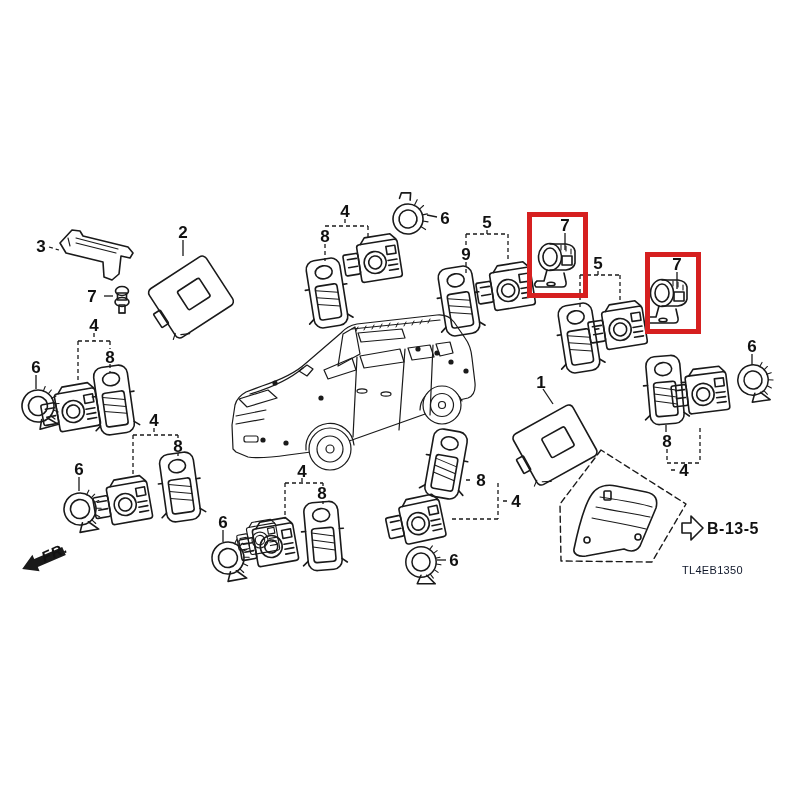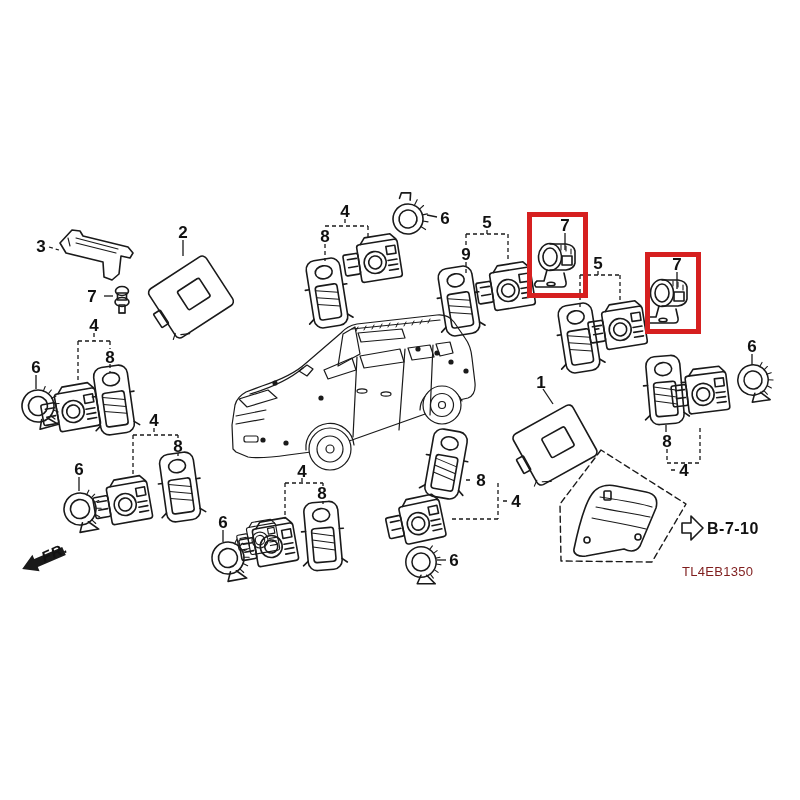--- a/index.html
+++ b/index.html
@@ -9,21 +9,21 @@
   .art{stroke:#1a1a1a;fill:none;stroke-width:1.6;stroke-linejoin:round;stroke-linecap:round;}
   .thin{stroke-width:1.2;}
   .leader{stroke:#1a1a1a;stroke-width:1.3;fill:none;}
   .dash{stroke-dasharray:4 3;}
   .hexdash{stroke-dasharray:6 4;stroke-width:1.4;}
   .callout{position:absolute;transform:translate(-50%,-50%);font-size:17px;font-weight:bold;
            color:#111;line-height:1;white-space:nowrap;}
   .hl{position:absolute;box-sizing:border-box;border:5px solid #d62020;background:transparent;}
   .ref-label{position:absolute;left:707px;top:520px;font-size:16px;font-weight:bold;color:#111;
              letter-spacing:.5px;}
-  .code-label{position:absolute;left:682px;top:564px;font-size:13px;color:#7f1d1d;letter-spacing:.3px;}
+  .code-label{position:absolute;left:682px;top:564px;font-size:11px;color:#0f172a;letter-spacing:.3px;}
   .fr-label{position:absolute;left:42px;top:549px;font-size:15px;font-weight:bold;font-style:italic;
             color:#111;transform:rotate(-24deg);transform-origin:0 50%;letter-spacing:1px;}
 </style>
 </head>
 <body>
 
 <div class="stage">
 
 <svg width="800" height="800" viewBox="0 0 800 800">
   <defs>
@@ -213,21 +213,21 @@
     <path d="M345,219 V226 M325,226 H368 M368,226 V238 M325,244 V261"></path>
     <path d="M487,230 V234 M466,234 H508 M508,234 V261 M466,234 V245 M466,262 V276"></path>
     <path d="M598,271 V275 M580,275 H620 M580,275 V309 M620,275 V301"></path>
     <path d="M667,449 V463 M700,428 V463 M667,463 H700 M671,470 H676"></path>
     <path d="M466,480 H472 M498,483 V519 M498,519 H452 M503,501 H508"></path>
     <path d="M302,478 V483 M285,483 H323 M285,483 V519 M323,483 V486 M323,501 V504"></path>
   </g>
 </svg>
 
 <div class="fr-label">FR.</div>
-<div class="ref-label">B-7-10</div>
+<div class="ref-label">B-13-5</div>
 <div class="code-label">TL4EB1350</div>
 
 <div id="annotations">
       <div class="hl" style="left: 527px; top: 212px; width: 61px; height: 86px; border-color: rgb(214, 32, 32);"></div>
       <div class="hl" style="left: 645px; top: 252px; width: 56px; height: 82px; border-color: rgb(214, 32, 32);"></div>
       <div class="callout" style="left: 41px; top: 246px;">3</div>
       <div class="callout" style="left: 92px; top: 296px;">7</div>
       <div class="callout" style="left: 183px; top: 232px;">2</div>
       <div class="callout" style="left: 94px; top: 325px;">4</div>
       <div class="callout" style="left: 110px; top: 357px;">8</div>

